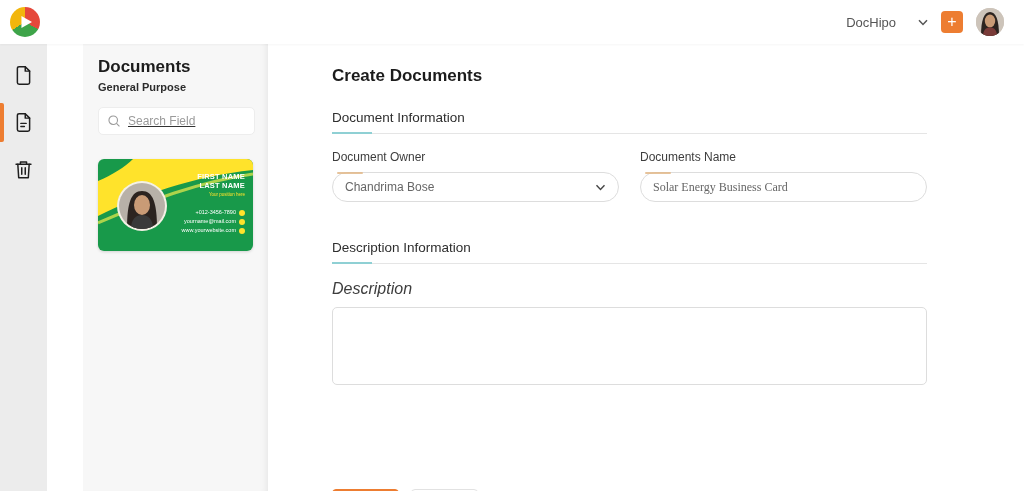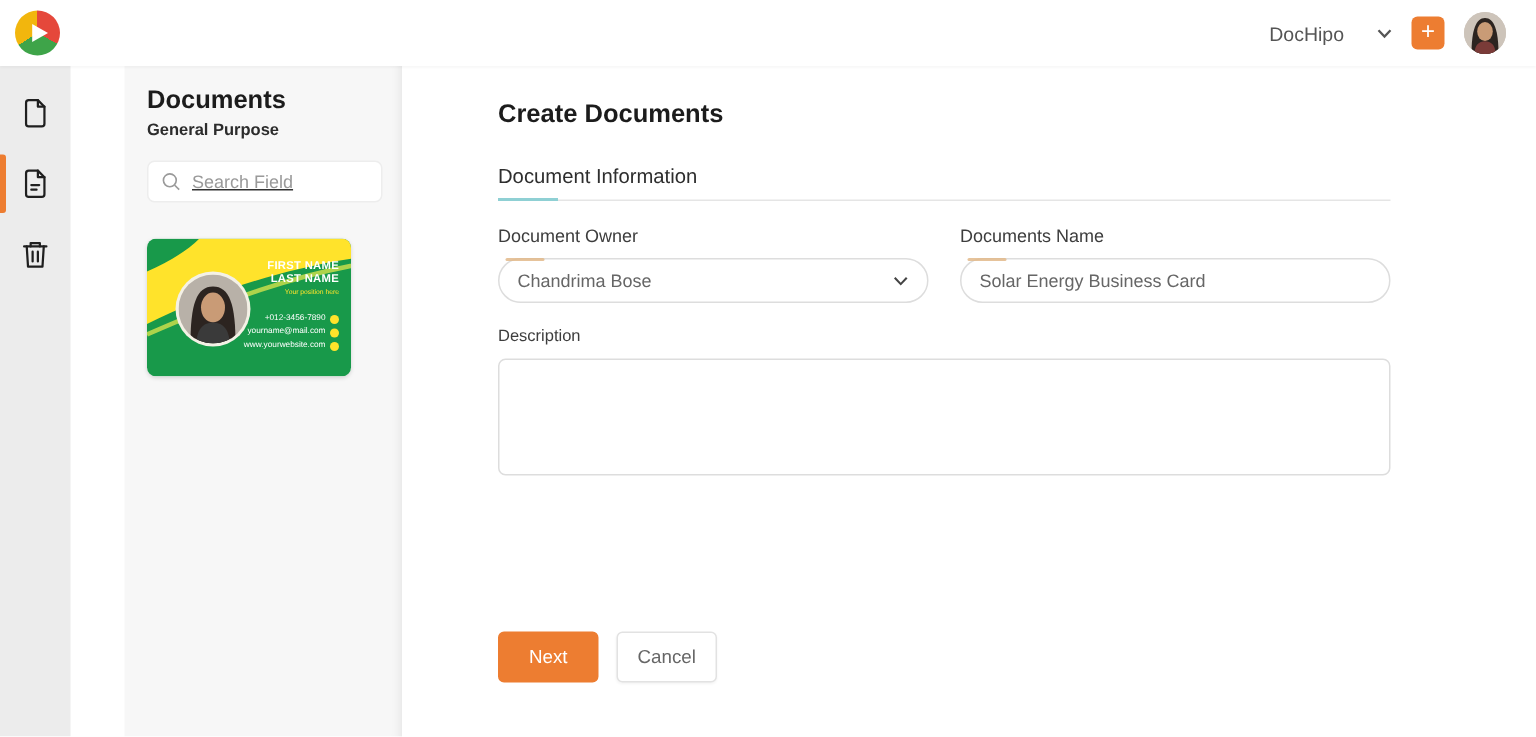--- a/index.html
+++ b/index.html
@@ -41,21 +41,21 @@
           box-shadow: inset -7px 0 8px -7px rgba(0,0,0,0.10); }
   .panel-title { font-size: 17px; font-weight: bold; color: #1c1c1c; }
   .panel-subtitle { font-size: 11px; font-weight: bold; color: #2c2c2c; margin-top: 4px; }
   .panel-search { margin-top: 14px; height: 28px; background: #fff; border: 1px solid #ededed; border-radius: 5px;
           display: flex; align-items: center; padding: 0 8px; gap: 7px; text-decoration: underline; }
   .panel-search input { border: none; outline: none; flex: 1; min-width: 0; font-size: 12px; color: #555;
           background: transparent; font-family: "Liberation Sans", sans-serif; }
   .panel-search input::placeholder { color: #9a9a9a; }
 
   
-  .tpl-card { margin-top: 24px; width: 136px; height: 92px; border-radius: 6px; overflow: hidden; position: relative;
+  .tpl-card { margin-top: 24px; width: 155px; height: 92px; border-radius: 6px; overflow: hidden; position: relative;
           cursor: pointer; box-shadow: 0 1px 3px rgba(0,0,0,0.15); }
   .tpl-card svg.bg { position: absolute; inset: 0; }
   .tpl-name { position: absolute; top: 14px; right: 8px; text-align: right; color: #fff; font-weight: bold;
           font-size: 7.5px; line-height: 8.5px; letter-spacing: 0.2px; }
   .tpl-pos { position: absolute; top: 33px; right: 8px; color: #ffe32b; font-size: 4.5px; }
   .tpl-contacts { position: absolute; top: 49px; right: 8px; text-align: right; color: #fff; font-size: 5.5px; line-height: 9px; }
   .tpl-contact { display: flex; align-items: center; justify-content: flex-end; gap: 3px; }
   .dot-ic { display: inline-block; width: 6px; height: 6px; border-radius: 50%; background: #ffe32b; }
 
   
@@ -69,22 +69,22 @@
           background: #8fd0d4; }
   .fields-row { display: flex; gap: 21px; margin-top: 16px; }
   .field { flex: 1; }
   .field-label { font-size: 12px; color: #3d3d3d; margin-bottom: 8px; }
   .control { position: relative; height: 30px; border: 1px solid #ddd; border-radius: 15px; background: #fff;
           display: flex; align-items: center; padding: 0 12px; font-size: 12px; color: #666; }
   .control::before { content: ""; position: absolute; top: -1px; left: 4px; width: 26px; height: 2px;
           background: #e2b88a; opacity: 0.85; border-radius: 1px; }
   .control.select { cursor: pointer; justify-content: space-between; }
   .control input { border: none; outline: none; width: 100%; font-size: 12px; color: #666;
-          font-family: Liberation Sans, sans-serif; background: transparent; }
-  .desc-label { font-size: 11px; color: #3d3d3d; margin-top: 16px; }
+          font-family: Liberation Serif, serif; background: transparent; }
+  .desc-label { font-size: 16px; color: #3d3d3d; margin-top: 16px; font-style: italic; }
   .desc-area { margin-top: 9px; width: 100%; height: 78px; border: 1px solid #ddd; border-radius: 5px;
           resize: none; outline: none; font-family: "Liberation Sans", sans-serif; font-size: 12px; color: #555;
           padding: 8px 10px; display: block; }
   .btn-row { margin-top: 104px; display: flex; gap: 12px; }
   .btn { font-family: "Liberation Sans", sans-serif; font-size: 12.5px; border-radius: 4px; cursor: pointer;
           padding: 9px 0; text-align: center; }
   .btn-next { width: 67px; background: #ED7D31; color: #fff; border: 1px solid #ED7D31; }
   .btn-cancel { width: 67px; background: #fff; color: #666; border: 1px solid #e2e2e2;
           box-shadow: 0 1px 2px rgba(0,0,0,0.05); }
 </style>
@@ -211,20 +211,21 @@
           </div>
         </div>
         <div class="field">
           <div class="field-label">Documents Name</div>
           <div class="control">
             <input type="text" value="Solar Energy Business Card" style="">
           </div>
         </div>
       </div>
 
+      <div class="section-title second">Description Information</div>
 
       <div class="desc-label">Description</div>
       <textarea class="desc-area" style=""></textarea>
 
       <div class="btn-row">
         <button class="btn btn-next">Next</button>
         <button class="btn btn-cancel">Cancel</button>
       </div>
     </main>
 

